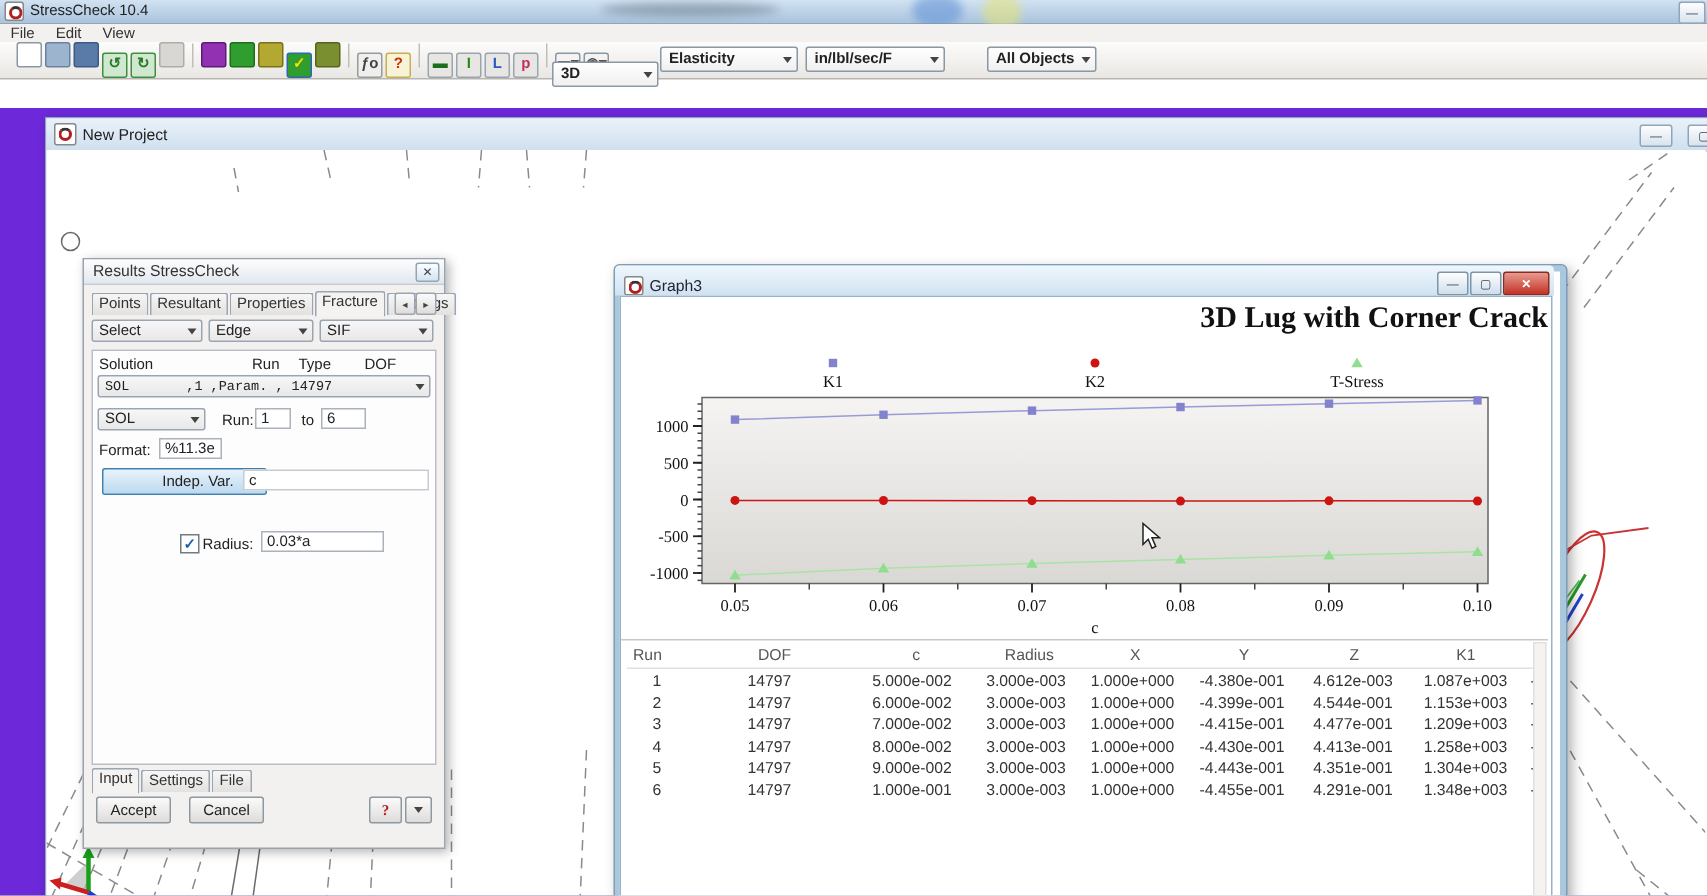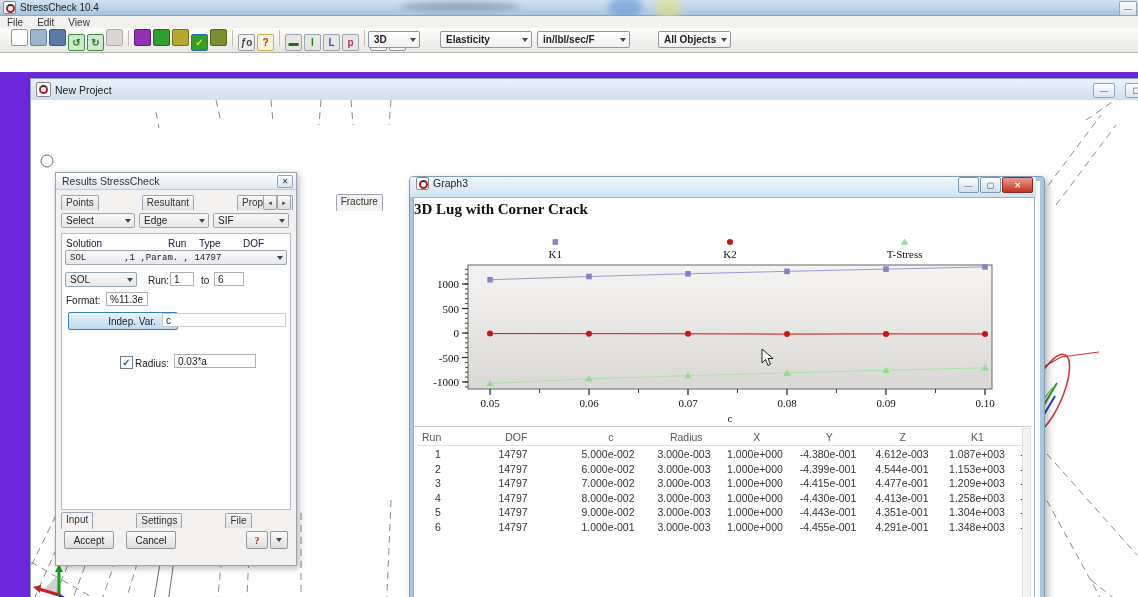--- a/index.html
+++ b/index.html
@@ -36,21 +36,21 @@
                     border-bottom:1px solid #b5c6d6;display:flex;align-items:center;font-size:10.5px;}
   #project-client{left:0;top:21px;width:1106px;height:516px;background:#fff;overflow:hidden;}
   .winbtn{height:13px;border:1px solid #8fa6ba;border-radius:2px;background:linear-gradient(#fdfefe,#d7e3ee);
           display:inline-flex;align-items:center;justify-content:center;font-size:8px;color:#345;}
   
   #results-dialog{left:55px;top:100px;width:240px;height:392px;background:#f2f1ef;border:1px solid #98a3ae;
                   box-shadow:2px 2px 7px rgba(0,0,0,.3);font-size:10.5px;}
   #results-titlebar{left:0;top:0;width:100%;height:17px;background:linear-gradient(#fdfdfd,#e2e8ef);
                     border-bottom:1px solid #c4cbd2;display:flex;align-items:center;padding-left:6px;
                     box-sizing:border-box;font-size:10.5px;color:#333;}
-  .tabs{display:flex;align-items:flex-end;gap:42px;}
+  .tabs{display:flex;align-items:flex-end;}
   .tab{border:1px solid #9aa5b1;border-bottom:none;background:linear-gradient(#f6f6f6,#e2e1df);
        padding:1px 4px 2px;font-size:10px;color:#333;border-radius:2px 2px 0 0;margin-right:1px;}
   .tab.active{background:#f4f3f1;padding-bottom:4px;position:relative;top:1px;}
   .dcombo{position:absolute;height:15px;background:linear-gradient(#f7f7f7,#e8e8e8);border:1px solid #9aa5b1;
           border-radius:2px;font-size:10px;display:flex;align-items:center;padding-left:4px;box-sizing:border-box;}
   .dcombo .arr{position:absolute;right:3px;top:5px;}
   .field{position:absolute;height:14px;background:#fff;border:1px solid #aab2ba;font-size:10px;
          display:flex;align-items:center;padding-left:3px;box-sizing:border-box;}
   .lbl{position:absolute;font-size:10px;color:#222;white-space:nowrap;}
   .groupbox{position:absolute;background:#fdfdfd;border:1px solid #b8bec4;}
@@ -59,28 +59,28 @@
   .btn.hl{border:1px solid #3c7fb1;background:linear-gradient(#e8f3fc,#bcd9ef);padding-left:18px;}
   .chk{position:absolute;width:11px;height:11px;background:#fff;border:1px solid #707b84;font-size:10px;
        color:#1b60a8;display:flex;align-items:center;justify-content:center;font-weight:bold;}
   .tabsm .tab{font-size:10px;}
   .arrbtn{position:absolute;width:12px;height:13px;border:1px solid #9aa5b1;border-radius:2px;font-size:7px;
           background:linear-gradient(#fafafa,#dedddb);display:flex;align-items:center;justify-content:center;color:#444;}
   
   #graph-window{left:410px;top:105px;width:626px;height:464px;border:4px solid #a9c7dd;outline:1px solid #7d9cb5;
                 border-radius:3px;background:#fff;box-shadow:3px 3px 9px rgba(0,0,0,.35);}
   #graph-titlebar{left:-4px;top:-4px;width:626px;height:20px;background:linear-gradient(#f0f7fd,#cfe2f1);
-                  display:flex;align-items:flex-start;font-size:10.5px;color:#223;padding:0;border-radius:3px 3px 0 0;}
+                  display:flex;align-items:flex-end;font-size:10.5px;color:#223;padding:0;border-radius:3px 3px 0 0;}
   #graph-client{left:-1px;top:16px;width:620px;height:445px;background:#fff;border:1px solid #9bb3c6;overflow:hidden;}
   .gwbtn{width:19px;height:14px;border:1px solid #7d95a9;border-radius:2px;margin-left:1px;
          background:linear-gradient(#fdfefe,#cfdeeb);display:inline-flex;align-items:center;justify-content:center;
          font-size:8px;color:#345;}
   .gwbtn.close{width:29px;background:linear-gradient(#e89a90,#c23325);color:#fff;font-weight:bold;border-color:#8d2a1e;}
-  #chart-title{left:0;top:3px;width:618px;text-align:left;font-family:"Liberation Serif",serif;
-               font-weight:bold;font-size:15px;color:#111;}
+  #chart-title{left:0;top:3px;width:618px;text-align:right;font-family:"Liberation Serif",serif;
+               font-weight:bold;font-size:20px;color:#111;}
   .chart-sub{left:0;width:618px;text-align:center;font-family:"Liberation Serif",serif;font-size:10.5px;color:#222;}
   #table-sep{left:0px;top:228px;width:618px;border-top:1px solid #c8c8c8;}
   .trow{position:absolute;left:4px;width:610px;display:flex;font-size:10.5px;color:#333;}
   .trow .cell{text-align:center;overflow:hidden;white-space:nowrap;}
   .thead{color:#555;border-bottom:1px solid #e0e0e0;}
   .vscroll{position:absolute;width:9px;background:#f4f3f1;border:1px solid #e2e0dc;box-sizing:border-box;}
   
   #cursor{pointer-events:none;}
 </style>
 </head>
@@ -99,21 +99,21 @@
 
   <div class="abs" id="menu-bar">
     <span>File</span>
     <span>Edit</span>
     <span>View</span>
   </div>
 
   <div class="abs" id="toolbar">
     <span style="width:10px;"></span>
     <span id="toolbar-icons"><span class="tbi" style="background: rgb(255, 255, 255); border: 1px solid rgb(138, 151, 165);"></span><span class="tbi" style="background: rgb(157, 180, 207); border: 1px solid rgb(106, 130, 160);"></span><span class="tbi" style="background: rgb(90, 122, 168); border: 1px solid rgb(61, 90, 133);"></span><span class="tbi" style="background: rgb(207, 232, 207); border: 1px solid rgb(63, 143, 63); color: rgb(42, 122, 42);">↺</span><span class="tbi" style="background: rgb(207, 232, 207); border: 1px solid rgb(63, 143, 63); color: rgb(42, 122, 42);">↻</span><span class="tbi" style="background: rgb(217, 215, 211); border: 1px solid rgb(176, 173, 167);"></span><span class="tbsep"></span><span class="tbi" style="background: rgb(146, 50, 178); border: 1px solid rgb(94, 26, 120);"></span><span class="tbi" style="background: rgb(47, 158, 47); border: 1px solid rgb(28, 110, 28);"></span><span class="tbi" style="background: rgb(178, 168, 50); border: 1px solid rgb(122, 112, 26);"></span><span class="tbi" style="background: rgb(47, 158, 47); border: 1px solid rgb(42, 106, 176); color: rgb(255, 223, 0);">✓</span><span class="tbi" style="background: rgb(122, 143, 47); border: 1px solid rgb(85, 101, 28);"></span><span class="tbsep"></span><span class="tbi" style="background: rgb(239, 239, 239); border: 1px solid rgb(154, 154, 154); color: rgb(68, 68, 68);">ƒo</span><span class="tbi" style="background: rgb(247, 243, 216); border: 1px solid rgb(200, 176, 80); color: rgb(204, 51, 0);">?</span><span class="tbsep"></span><span class="tbi" style="background: rgb(232, 230, 226); border: 1px solid rgb(154, 165, 177); color: rgb(28, 110, 28);">▬</span><span class="tbi" style="background: rgb(232, 230, 226); border: 1px solid rgb(154, 165, 177); color: rgb(28, 142, 28);">I</span><span class="tbi" style="background: rgb(232, 230, 226); border: 1px solid rgb(154, 165, 177); color: rgb(42, 90, 200);">L</span><span class="tbi" style="background: rgb(232, 230, 226); border: 1px solid rgb(154, 165, 177); color: rgb(192, 48, 96);">p</span><span class="tbsep"></span><span class="tbi" style="background: rgb(244, 243, 241); border: 1px solid rgb(138, 151, 165); color: rgb(85, 85, 85);">▭▾</span><span class="tbi" style="background: rgb(244, 243, 241); border: 1px solid rgb(138, 151, 165); color: rgb(85, 85, 85);">◉▾</span></span>
-    <div class="combo" style="left:368px;top:3px;width:52px;">
+    <div class="combo" style="left:368px;top:13px;width:71px;">
       <span>3D</span>
         <span class="arr tri-down sm"></span>
     </div>
     <div class="combo" style="left:440px;top:3px;width:92px;">
       <span>Elasticity</span>
         <span class="arr tri-down sm"></span>
     </div>
     <div class="combo" style="left:537px;top:3px;width:93px;">
       <span>in/lbl/sec/F</span>
         <span class="arr tri-down sm"></span>

